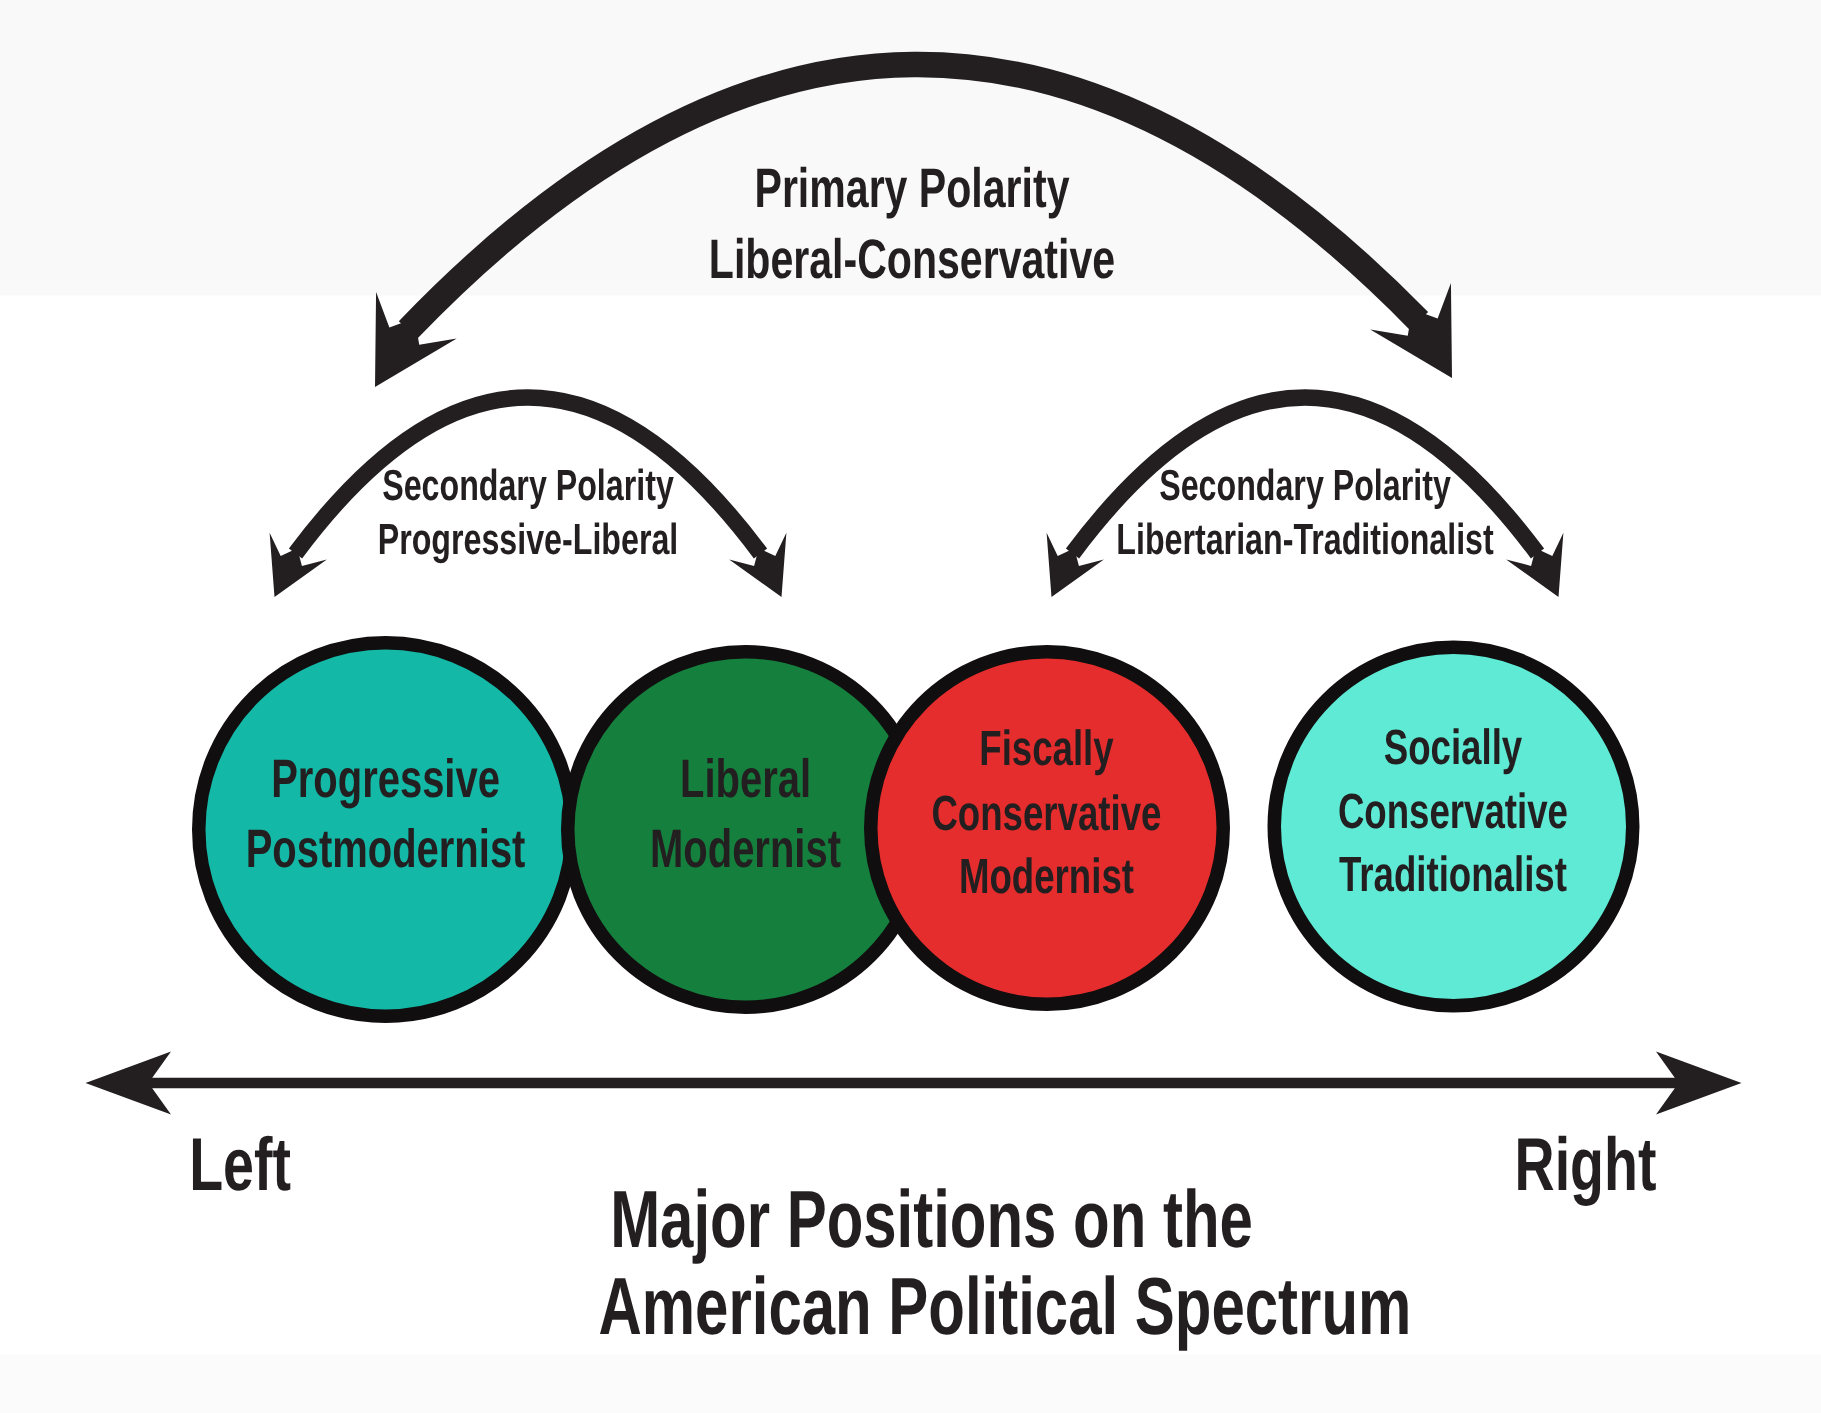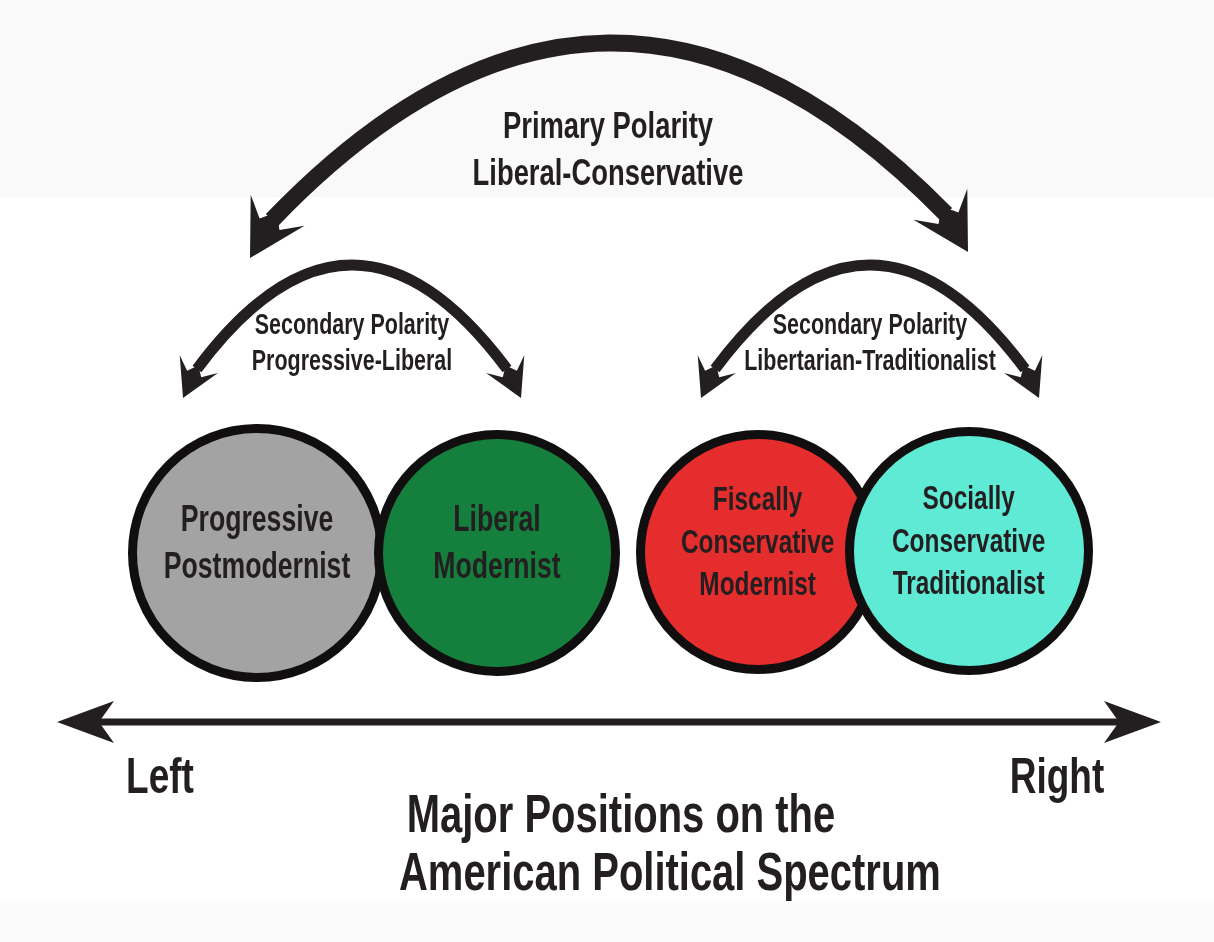--- a/index.html
+++ b/index.html
@@ -20,21 +20,21 @@
   .primary-label{left:308px;top:102px;width:600px;font-size:37px;line-height:47px;}
   .secondary-label{top:306px;width:600px;font-size:29px;line-height:36px;}
   .secondary-label.left{left:52px;}
   .secondary-label.right{left:570px;}
   .circle{
     position:absolute;border:9px solid #110e0f;border-radius:50%;
     box-sizing:border-box;display:flex;align-items:center;justify-content:center;
   }
   .circle.c0{left:128px;top:424px;width:258px;height:258px;z-index:1;}
   .circle.c1{left:374px;top:430px;width:246px;height:246px;z-index:2;}
-  .circle.c2{left:636px;top:430px;width:244px;height:244px;z-index:3;}
+  .circle.c2{left:576px;top:430px;width:244px;height:244px;z-index:3;}
   .circle.c3{left:845px;top:427px;width:248px;height:248px;z-index:4;}
   .circle-label{
     font-weight:bold;text-align:center;white-space:nowrap;line-height:1.3;
     transform:translateY(-10px) scaleX(0.74);transform-origin:50% 50%;
   }
   .circle.c0 .circle-label,.circle.c1 .circle-label{font-size:36px;}
   .circle.c2 .circle-label,.circle.c3 .circle-label{font-size:33px;}
   .circle-label span{display:block;}
   .axis-label{position:absolute;width:300px;font-size:50px;line-height:52px;}
   .axis-label.left{left:10px;top:750px;}
@@ -87,21 +87,21 @@
 
   <div class="txt secondary-label left">
     <span>Secondary Polarity</span>
     <span>Progressive-Liberal</span>
   </div>
   <div class="txt secondary-label right">
     <span>Secondary Polarity</span>
     <span>Libertarian-Traditionalist</span>
   </div>
 
-  <div class="circle c0" style="background-color: #a3a3a3;">
+  <div class="circle c0" style="background-color: #14b8a6;">
     <div class="circle-label">
       <span>Progressive</span>
       <span>Postmodernist</span>
     </div>
   </div>
 
   <div class="circle c1" style="background-color: #15803d;">
     <div class="circle-label">
       <span>Liberal</span>
       <span>Modernist</span>

